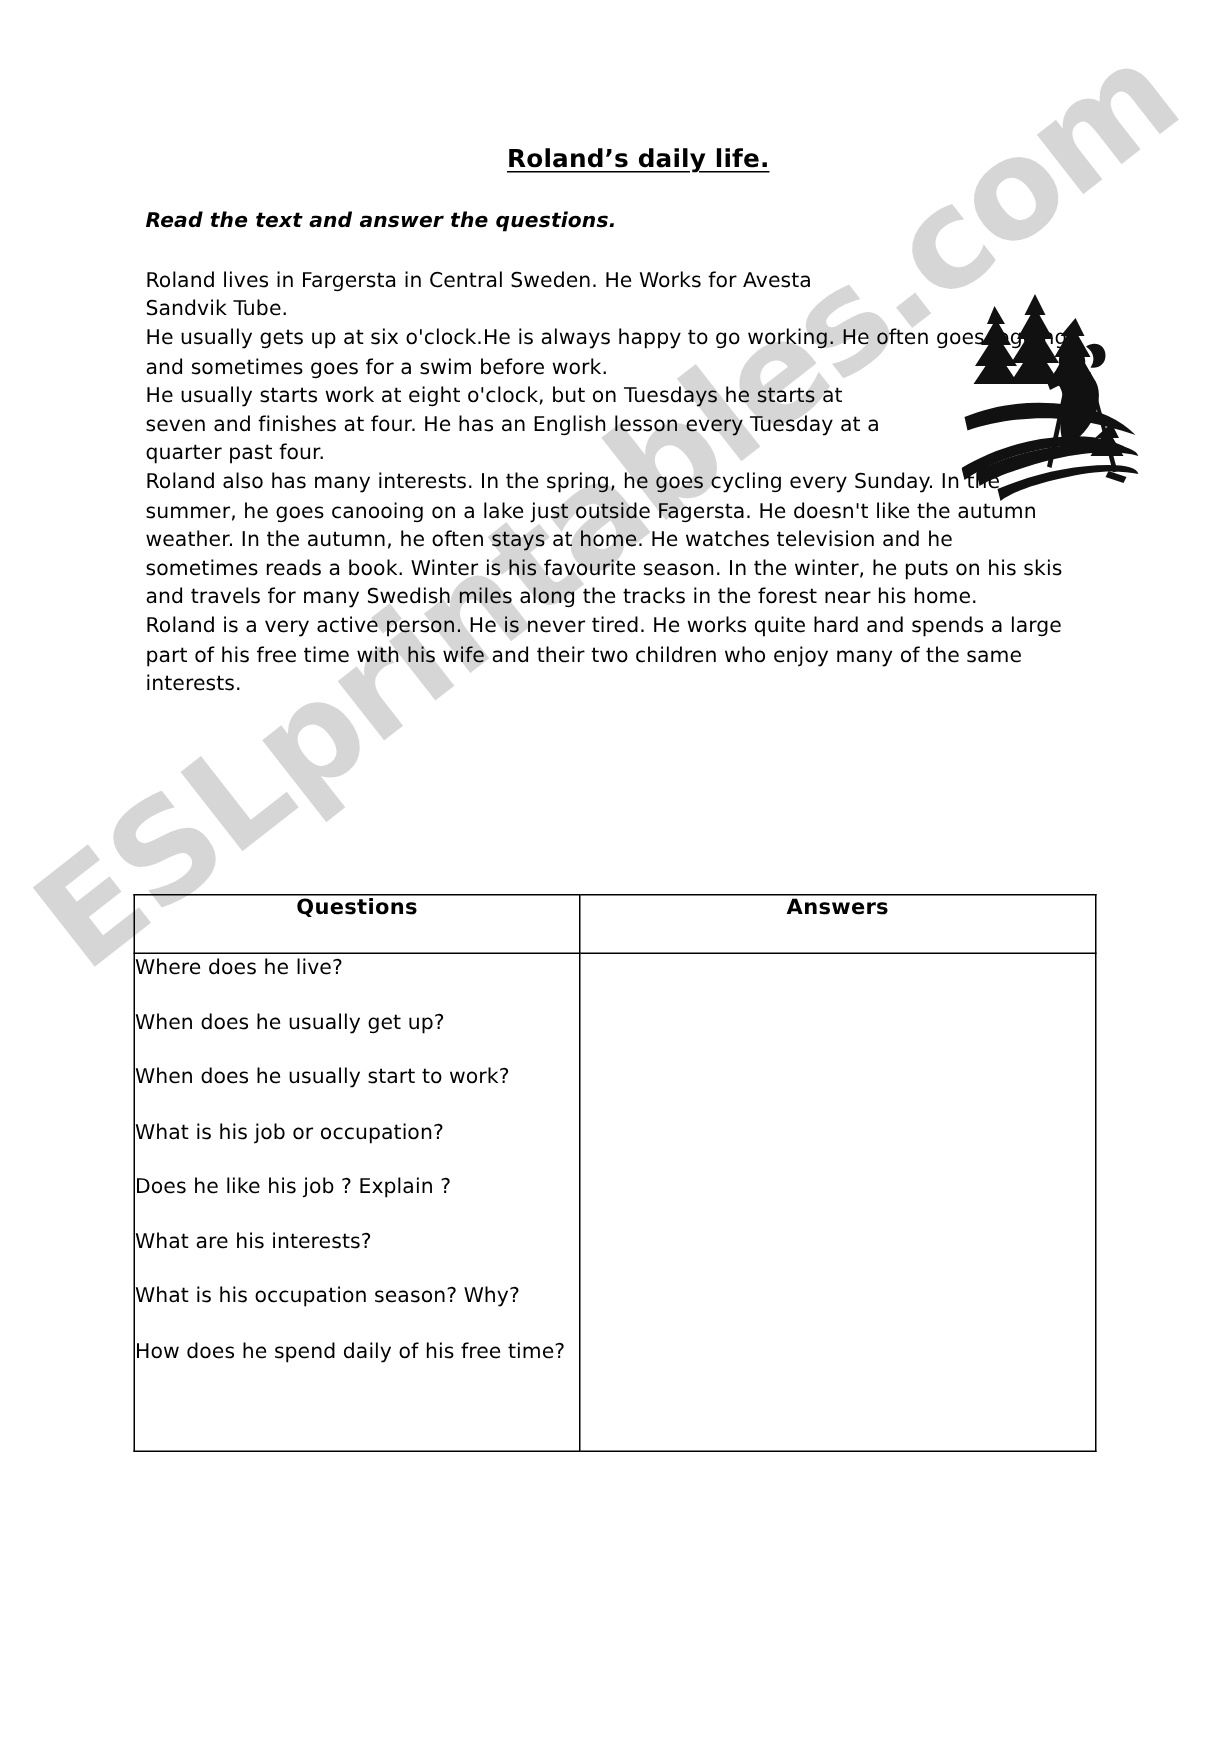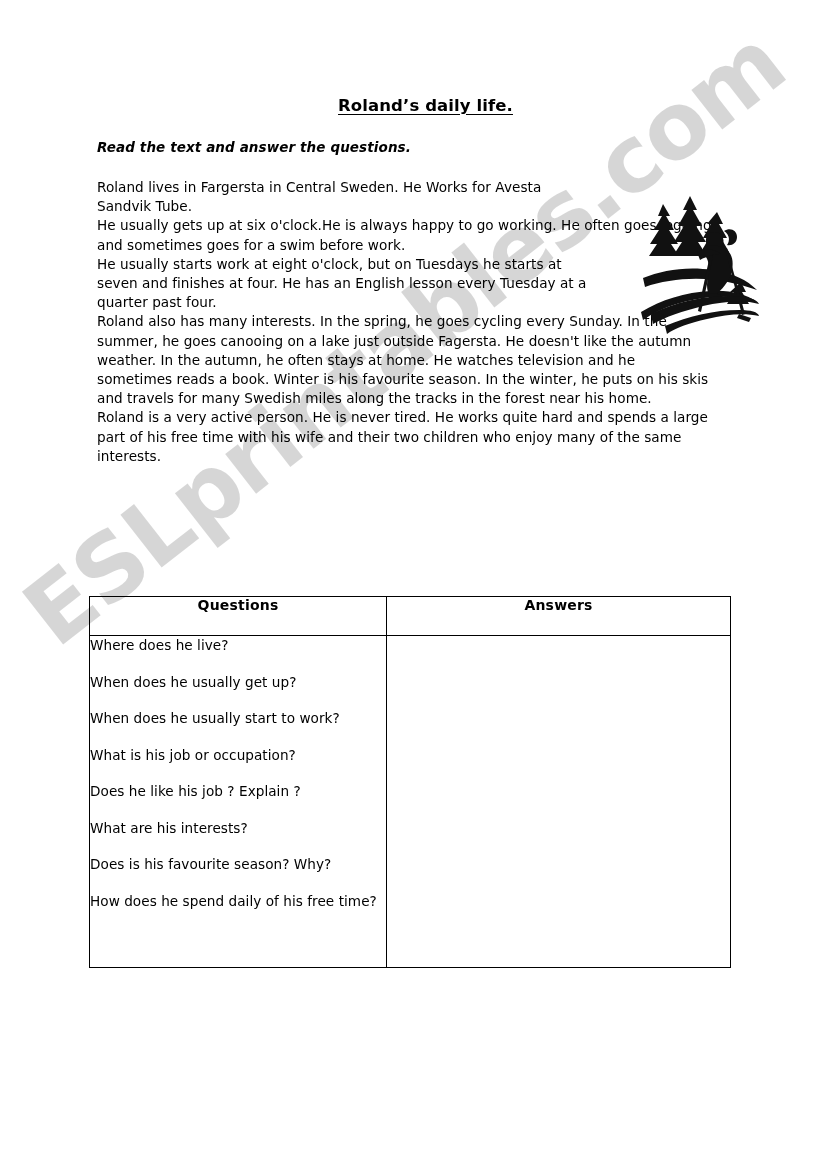--- a/index.html
+++ b/index.html
@@ -216,21 +216,21 @@
       </thead>
       <tbody>
         <tr>
           <td class="questions-cell">
             <div class="question-item">Where does he live?</div>
             <div class="question-item">When does he usually get up?</div>
             <div class="question-item">When does he usually start to work?</div>
             <div class="question-item">What is his job or occupation?</div>
             <div class="question-item">Does he like his job ? Explain ?</div>
             <div class="question-item">What are his interests?</div>
-            <div class="question-item">Does is his favourite season? Why?</div>
+            <div class="question-item">What is his occupation season? Why?</div>
             <div class="question-item">How does he spend daily of his free time?</div>
           </td>
           <td class="answers-cell"></td>
         </tr>
       </tbody>
     </table>
 
   </div>
 </div>
 

